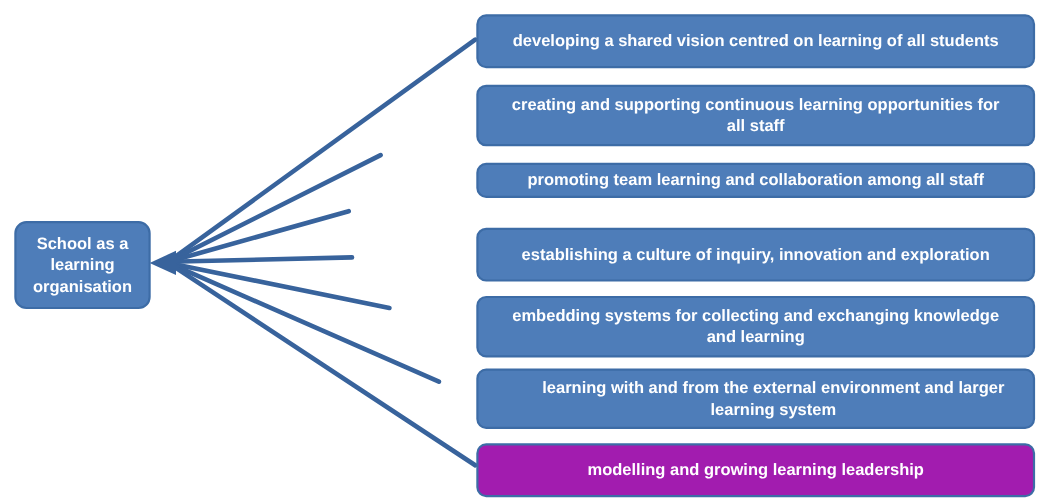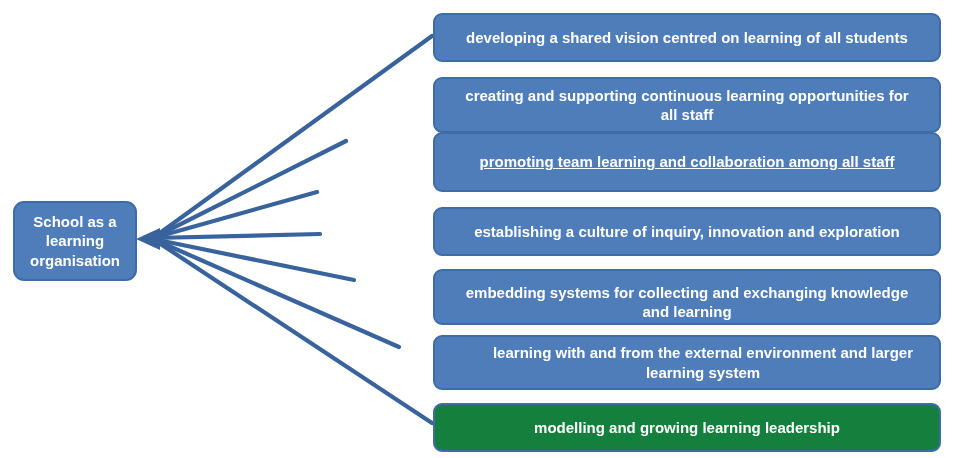--- a/index.html
+++ b/index.html
@@ -46,23 +46,23 @@
     left: 433px;
     width: 508px;
     padding: 2px 14px;
   }
   .node-label {
     white-space: pre-line;
   }
   
   .b0 { top: 13px;  height: 49px; }
   .b1 { top: 77px;  height: 56px; text-align: center; }
-  .b2 { top: 132px; height: 60px; text-decoration: underline; }
+  .b2 { top: 148px; height: 32px; }
   .b3 { top: 207px; height: 49px; }
-  .b4 { top: 269px; height: 56px; align-items: flex-end; }
+  .b4 { top: 269px; height: 56px; }
   .b5 { top: 335px; height: 55px; padding-left: 46px; }
   .b6 { top: 403px; height: 49px; }
 </style>
 </head>
 <body>
 
 <div class="canvas">
 
   <svg class="connectors" viewBox="0 0 966 458" xmlns="http://www.w3.org/2000/svg">
     <g stroke="#38639c" stroke-width="4.2" stroke-linecap="round" fill="none">
@@ -103,17 +103,17 @@
   <div class="node branch-node b4" style="background:#4e7db9; border:2px solid #3d6ca6;">
     <span class="node-label">embedding systems for collecting and exchanging knowledge
 and  learning</span>
   </div>
 
   <div class="node branch-node b5" style="background:#4e7db9; border:2px solid #3d6ca6;">
     <span class="node-label">learning with and from the external environment and larger
 learning system</span>
   </div>
 
-  <div class="node branch-node b6" style="background:#15803d; border:2px solid #3d6ca6;text-align:right;">
+  <div class="node branch-node b6" style="background:#a21caf; border:2px solid #3d6ca6;text-align:right;">
     <span class="node-label">modelling and growing learning leadership</span>
   </div>
 
 </div>
 
 </body></html>

